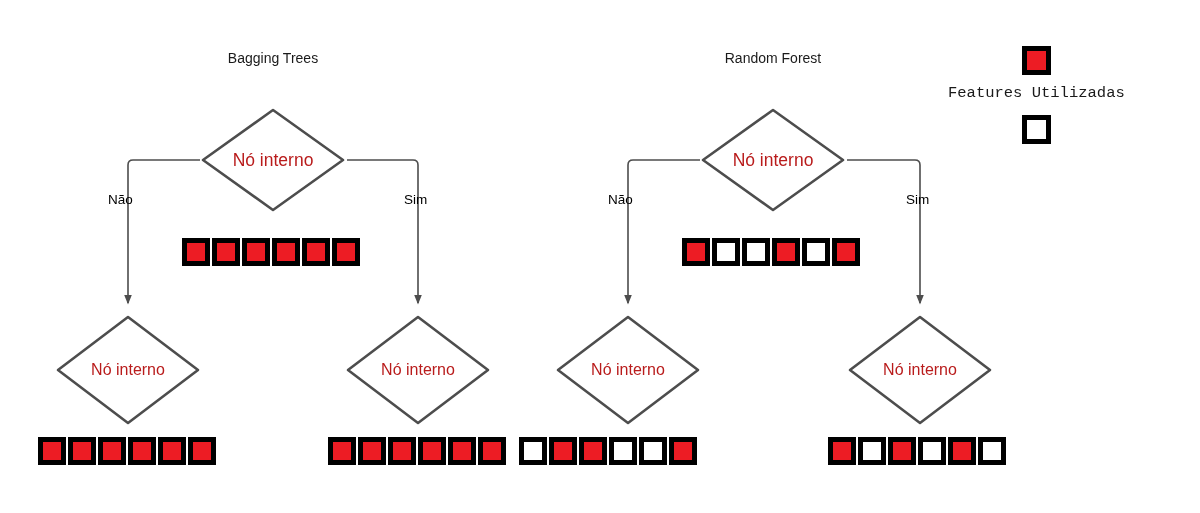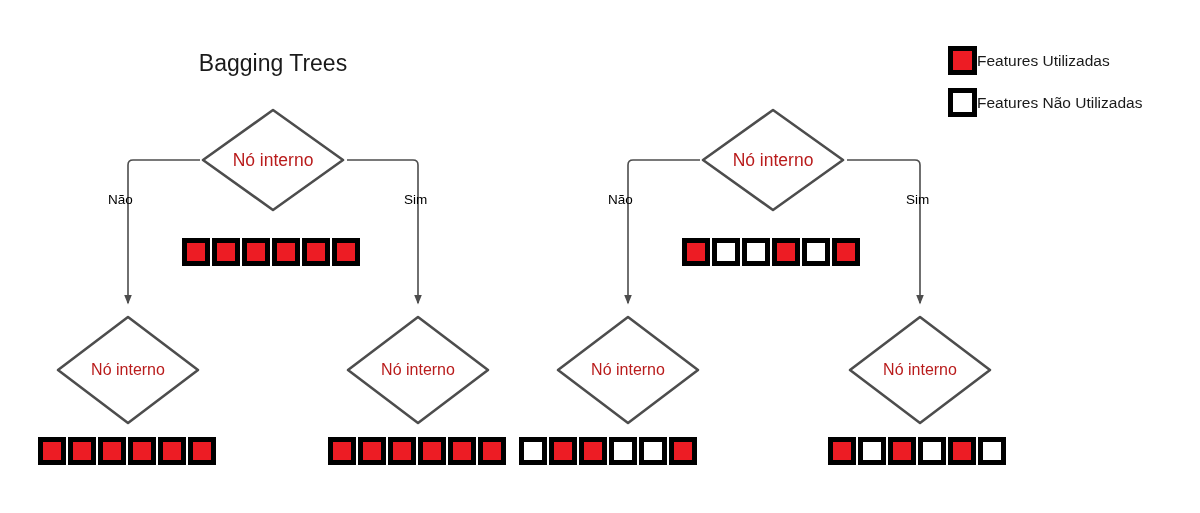--- a/index.html
+++ b/index.html
@@ -17,21 +17,21 @@
   #canvas {
     position: absolute;
     left: 0; top: 0;
     width: 1200px;
     height: 513px;
   }
   .abs { position: absolute; }
 
   
   .panel-title {
-    font-size: 23px;
+    font-size: 14px;
     color: #1a1a1a;
     text-align: center;
     white-space: nowrap;
     font-weight: normal;
   }
 
   
   .branch-label {
     font-size: 13.5px;
     font-weight: normal;
@@ -78,23 +78,24 @@
   .legend {
     position: absolute;
     left: 948px;
     top: 46px;
     display: flex;
     flex-direction: column;
     gap: 13px;
   }
   .legend-row {
     display: flex;
-    flex-direction: row;
+    flex-direction: column;
     align-items: center;
-    gap: 0;
+    gap: 9px;
+    font-family: Liberation Mono, monospace;
   }
   .legend-swatch {
     width: 19px;
     height: 19px;
     border: 5px solid #000000;
     box-sizing: content-box;
     flex: 0 0 auto;
   }
   .legend-swatch.used   { background: #ED1C24; }
   .legend-swatch.unused { background: #FFFFFF; }
@@ -168,20 +169,21 @@
     </div>
   <div class="feat-strip" style="left:328px; top:437px;">
       <span class="feat-sq used"></span>
       <span class="feat-sq used"></span>
       <span class="feat-sq used"></span>
       <span class="feat-sq used"></span>
       <span class="feat-sq used"></span>
       <span class="feat-sq used"></span>
     </div>
 
+  <div class="panel-title abs" style="left:673px; top:50px; width:200px;">Random Forest</div>
 
   <div class="node root" style="left:700px; top:107px; width:146px; height:106px;">
     <svg width="146" height="106" viewBox="0 0 146 106">
       <polygon points="73,3 143,53 73,103 3,53" fill="#FFFFFF" stroke="#4D4D4D" stroke-width="2.6" stroke-linejoin="round"></polygon>
     </svg>
     <span class="node-label">Nó interno</span>
   </div>
 
   <div class="branch-label abs" style="left:608px; top:192px;">Não</div>
   <div class="branch-label abs" style="left:906px; top:192px;">Sim</div>
@@ -226,17 +228,16 @@
       <span class="feat-sq unused"></span>
     </div>
 
   <div class="legend">
     <div class="legend-row">
       <span class="legend-swatch used"></span>
       <span class="legend-text">Features Utilizadas</span>
     </div>
     <div class="legend-row">
       <span class="legend-swatch unused"></span>
-      <span class="legend-text">Features Não Utilizadas</span>
     </div>
   </div>
 
 </div>
 
 </body></html>

